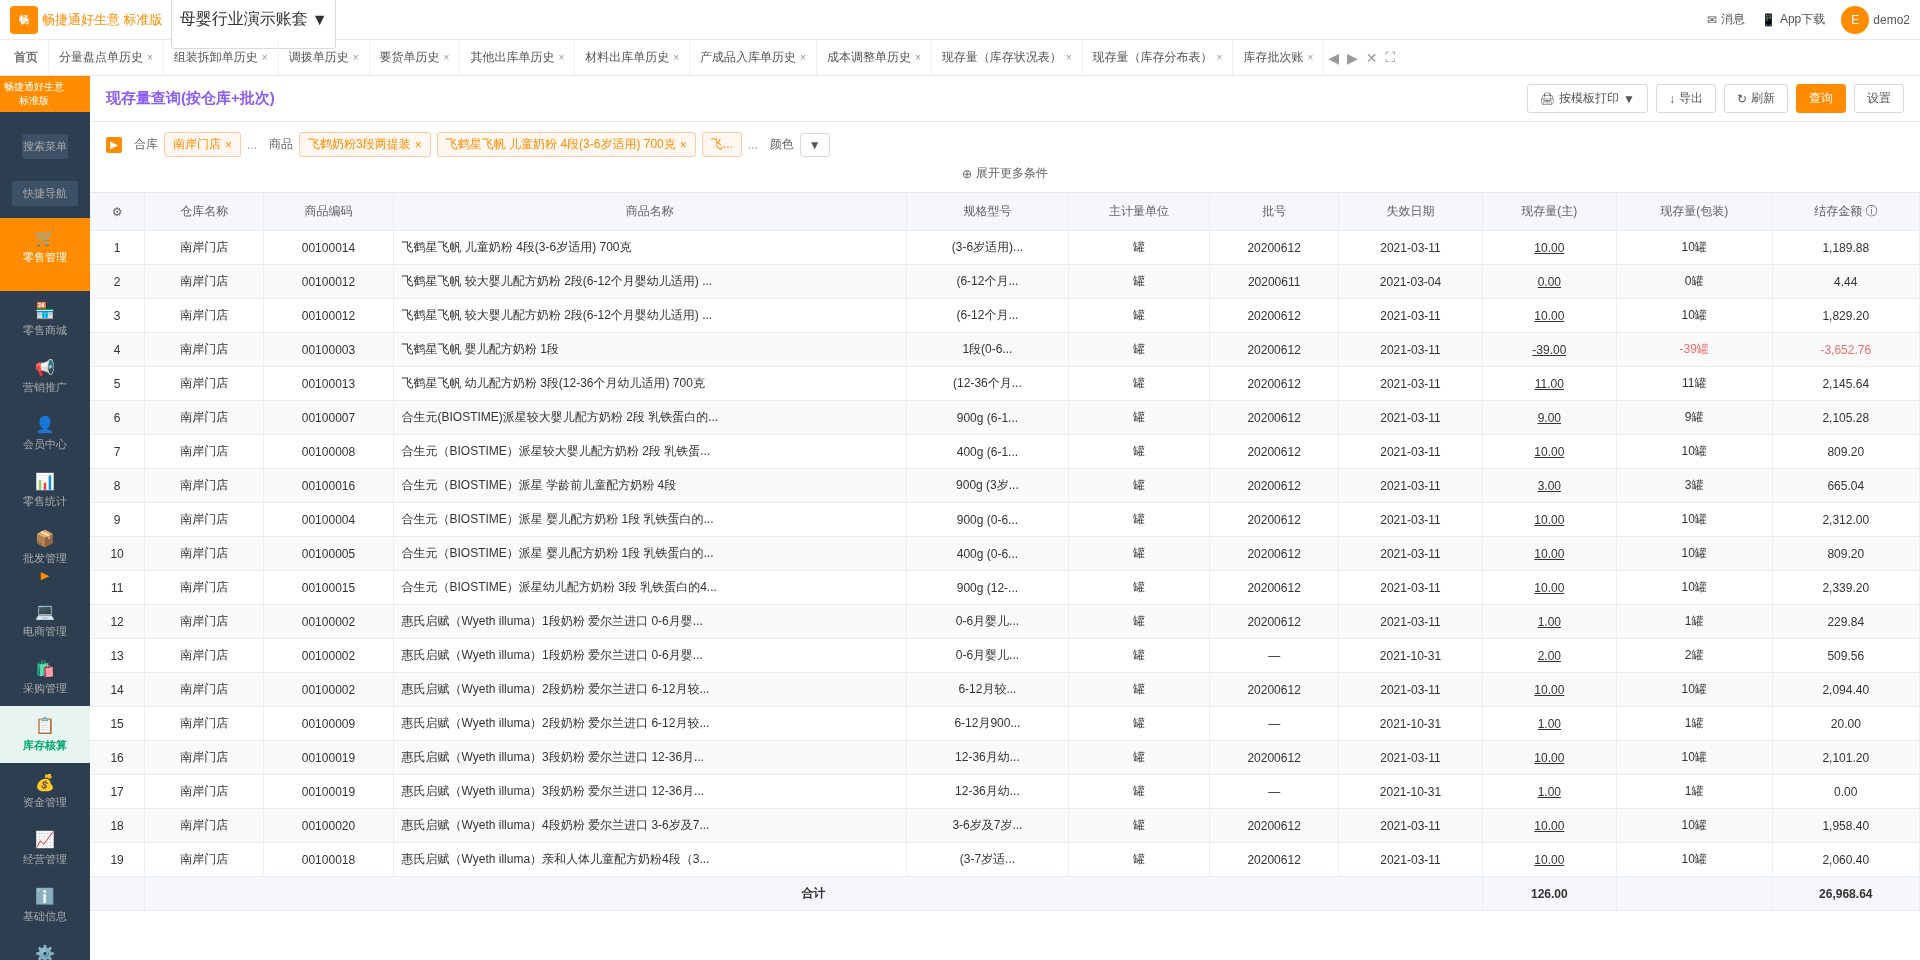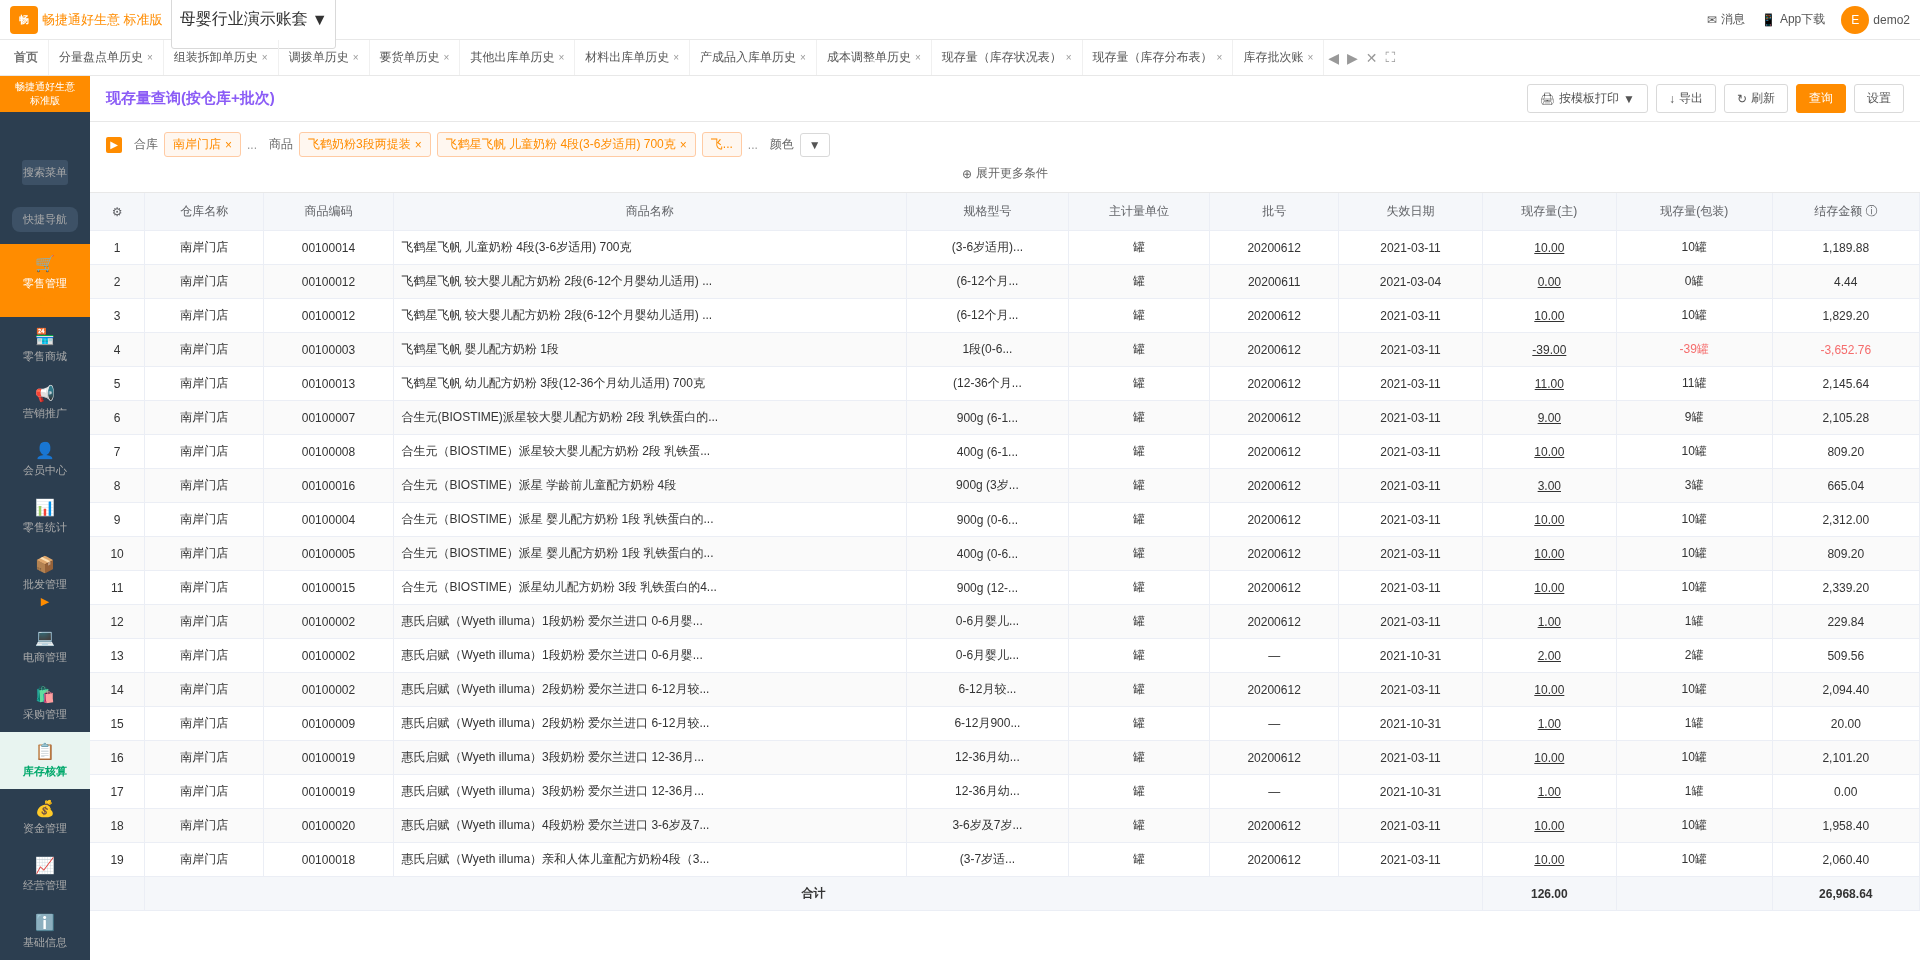--- a/index.html
+++ b/index.html
@@ -43,21 +43,21 @@
     .nav-tab.home { color: #737373; font-weight: bold; }
     .nav-arrow { padding: 0 4px; cursor: pointer; color: #999; font-size: 14px; }
     .nav-close-all { padding: 0 4px; cursor: pointer; color: #999; font-size: 14px; }
 
     
     .main-layout { display: flex; height: calc(960px - 40px - 36px); }
 
     
     .sidebar { width: 90px; background: #2c3e50; display: flex; flex-direction: column; }
     .sidebar-search-btn { background: #3d5166; color: #aaa; border: none; width: 100%; padding: 5px 0; border-radius: 3px; cursor: pointer; font-size: 11px; text-align: center; }
-    .sidebar-nav-btn { background: #3d5166; color: #aaa; border: none; width: calc(100% - 12px); margin: 0 6px 6px; padding: 5px 8px; border-radius: 8px; cursor: pointer; font-size: 11px; text-align: center; }
+    .sidebar-nav-btn { background: #3d5166; color: #aaa; border: none; width: calc(100% - 12px); margin: 0 6px 6px; padding: 5px 8px; border-radius: 2px; cursor: pointer; font-size: 11px; text-align: center; }
     .sidebar-item {
       padding: 10px 0; text-align: center; cursor: pointer;
       color: #aaa; font-size: 11px; display: flex; flex-direction: column;
       align-items: center; gap: 3px;
     }
     .sidebar-item.active { background: #ff8c00; color: #fff; }
     .sidebar-item-icon { font-size: 16px; }
     .sidebar-item-arrow { color: #ff8c00; }
 
     
@@ -204,24 +204,24 @@
   </div>
   <span class="nav-arrow">◀</span>
   <span class="nav-arrow">▶</span>
   <span class="nav-close-all">✕</span>
   <span class="nav-close-all">⛶</span>
 </div>
 
 <div class="main-layout">
 
   <div class="sidebar">
-    <div style="height:40px; background:#ff8c00; display:flex; align-items:center; justify-content:center; padding:4px;">
+    <div style="height:40px; background:#ff8c00; display:flex; align-items:center; padding:4px;">
       <div style="color:#fff; font-size:10px; text-align:center; line-height:1.4;">畅捷通好生意<br>标准版</div>
     </div>
-    <div style="padding:22px;margin-top:26px;">
+    <div style="padding:22px;">
       <button class="sidebar-search-btn">搜索菜单</button>
     </div>
     <div style="padding:0 6px 6px;">
       <button class="sidebar-nav-btn">快捷导航</button>
     </div>
 
     <div class="sidebar-item active">
       <span class="sidebar-item-icon">🛒</span>
       <span>零售管理</span>
       <span class="sidebar-item-arrow">▶</span>

